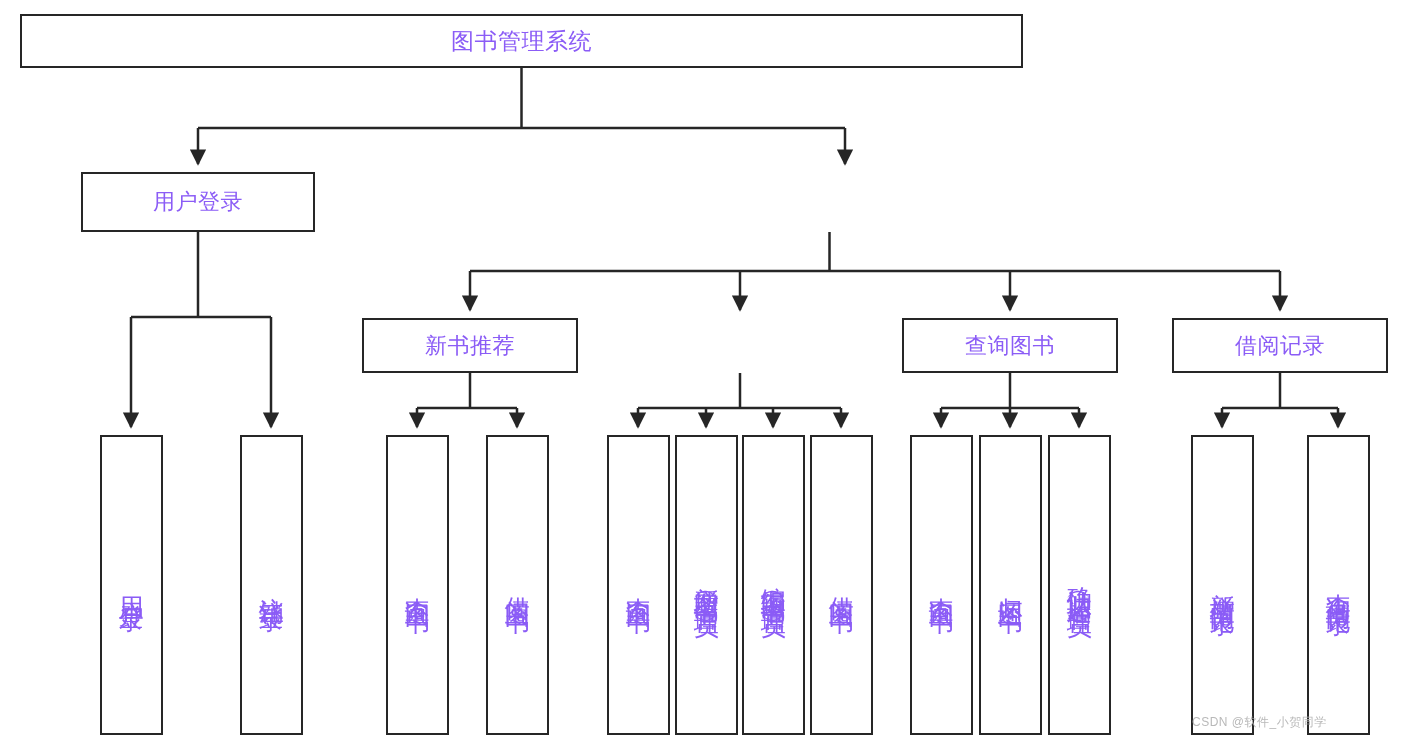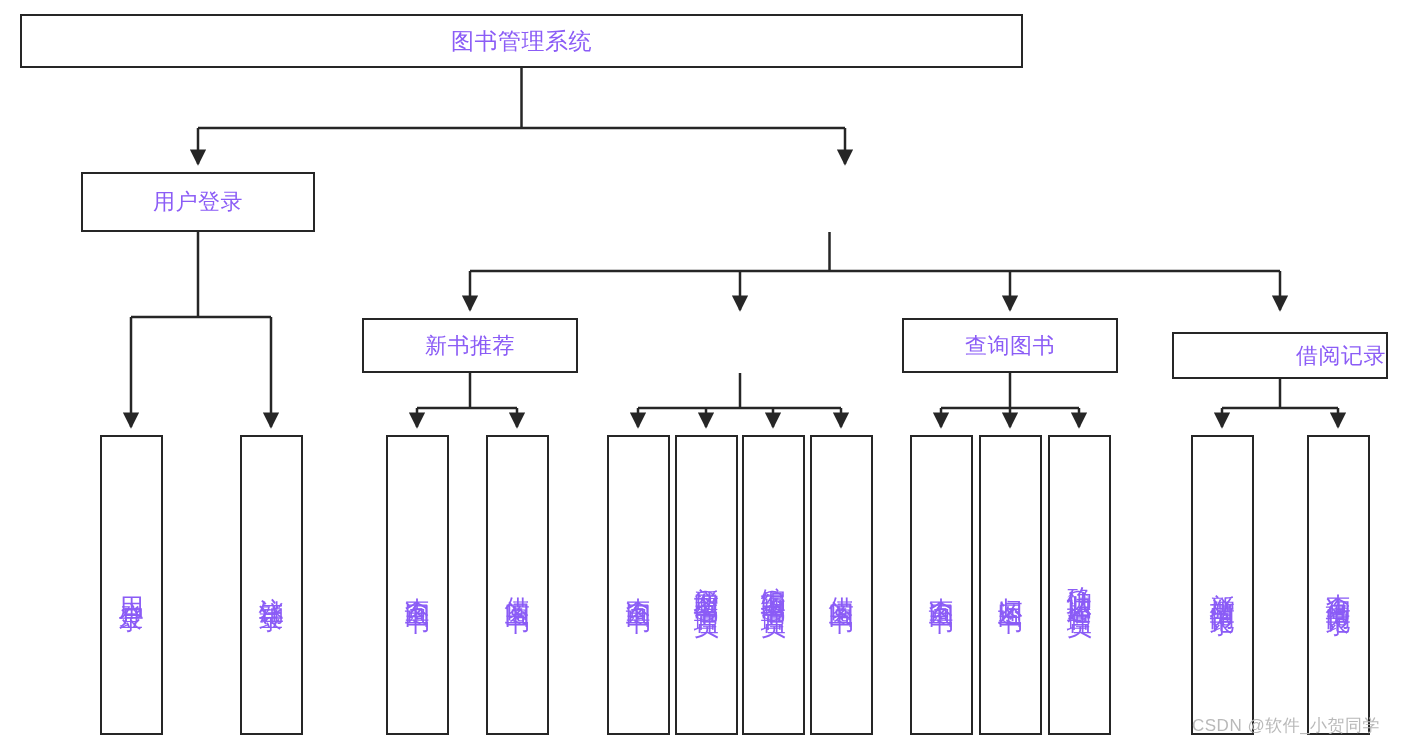--- a/index.html
+++ b/index.html
@@ -61,21 +61,21 @@
   .node.vert .node-label {
     writing-mode: vertical-rl;
     text-orientation: upright;
     font-size: 25px;
     line-height: 1.05;
     letter-spacing: 4px;
     max-height: 288px;
   }
   .watermark {
     position: absolute;
-    font-size: 17px;
+    font-size: 12px;
     color: #b9b9b9;
     letter-spacing: 0.5px;
     white-space: nowrap;
     z-index: 5;
   }
 </style>
 </head>
 <body>
 
 <div id="canvas">
@@ -141,21 +141,21 @@
 
   <div class="node horiz" style="left:362px; top:318px; width:216px; height:55px;">
     <span class="node-label">新书推荐</span>
   </div>
 
 
   <div class="node horiz" style="left:902px; top:318px; width:216px; height:55px;">
     <span class="node-label">查询图书</span>
   </div>
 
-  <div class="node horiz" style="left:1172px; top:332px; width:216px; height:47px;justify-content:flex-end;">
+  <div class="node horiz" style="left:1172px; top:318px; width:216px; height:55px;">
     <span class="node-label">借阅记录</span>
   </div>
 
   <div class="node vert" style="left:100px; top:435px; width:63px; height:300px;">
     <span class="node-label">用户登录</span>
   </div>
 
   <div class="node vert" style="left:240px; top:435px; width:63px; height:300px;">
     <span class="node-label">注销登录</span>
   </div>

